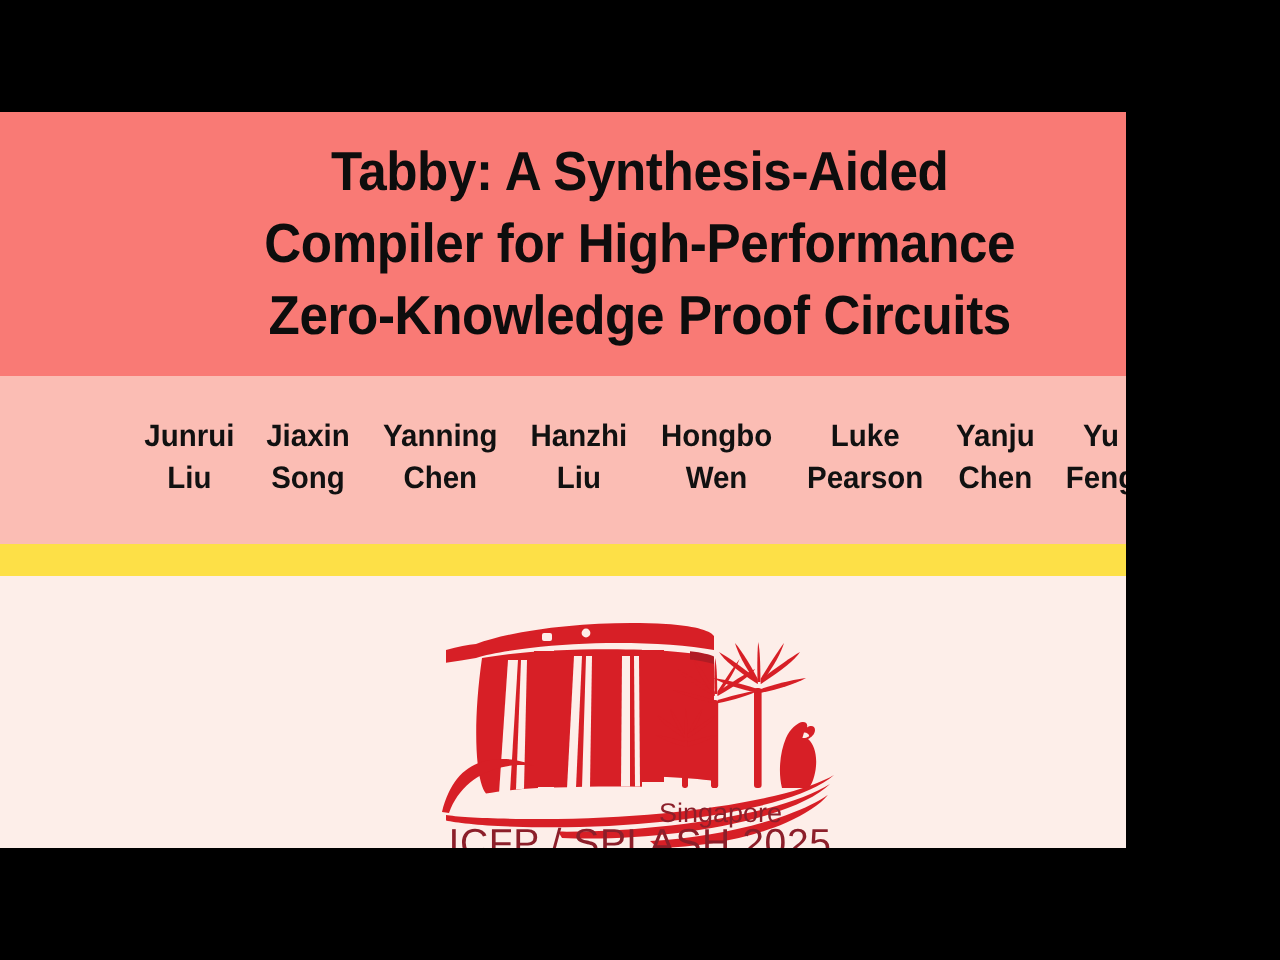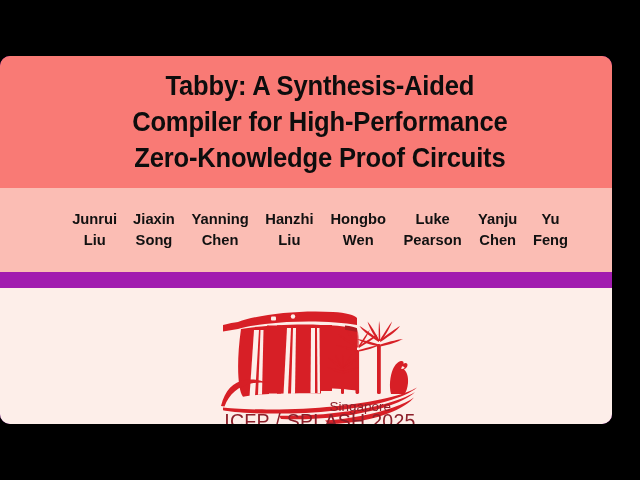--- a/index.html
+++ b/index.html
@@ -35,25 +35,24 @@
     width: 640px;
     height: 56px;
     background: #000000;
   }
 
   
   #slide {
     position: absolute;
     left: 0;
     top: 56px;
-    width: 612px;
+    width: 563px;
     height: 368px;
-    background: #a21caf;
+    background: #fde047;
     overflow: hidden;
-    border-radius: 10px;
   }
 
   
   #title-band {
     position: absolute;
     left: 0; top: 0;
     width: 640px;
     height: 132px;
     background: #f97a75;
     display: flex;

